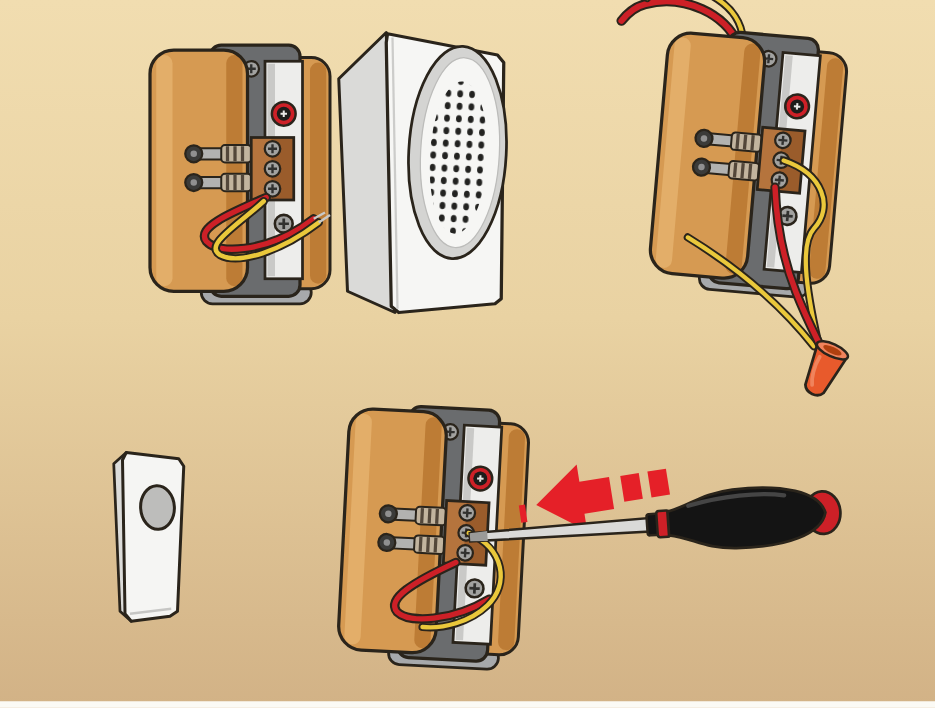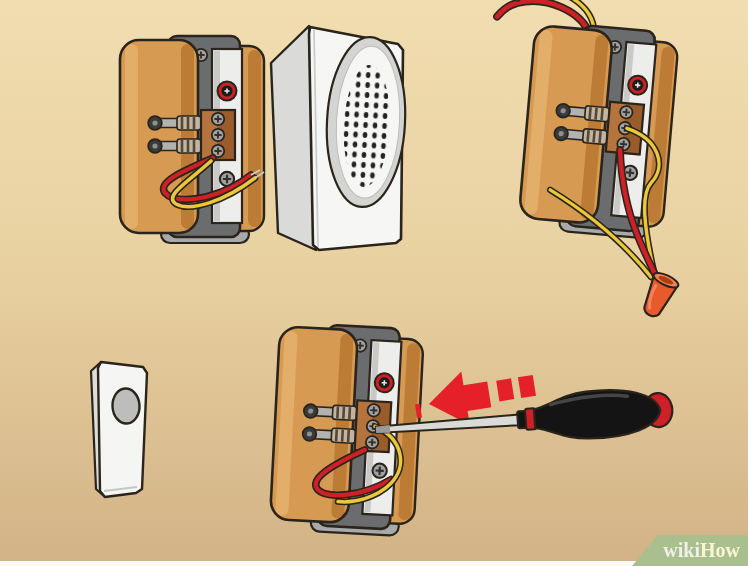--- a/index.html
+++ b/index.html
@@ -178,18 +178,14 @@
       <rect x="144" y="-8.5" width="9" height="17" rx="2" class="f-handle ol" stroke-width="2"></rect>
       <rect x="152" y="-10.5" width="10" height="21" rx="2" class="f-red ol" stroke-width="2"></rect>
       <ellipse cx="285" cy="0" rx="14" ry="17" class="f-red ol" stroke-width="2.2"></ellipse>
       <path d="M161,-9.5 C180,-13 188,-22 214,-23.5 C254,-25.5 283,-17 287,0 C283,17 254,25.5 214,23.5 C188,22 180,13 161,9.5 Z" class="f-handle ol" stroke-width="2.2"></path>
       <path d="M178,-13 C205,-19 235,-20 255,-16" stroke="var(--handle-hl)" stroke-width="3.5" fill="none" stroke-linecap="round"></path>
     </g>
   </svg>
 
   <div class="bottom-strip"></div>
 
-  <div class="band">
-    <span class="wiki">wiki</span>
-      <span class="how">How</span>
-  </div>
 
 </div>
 
 </body></html>

